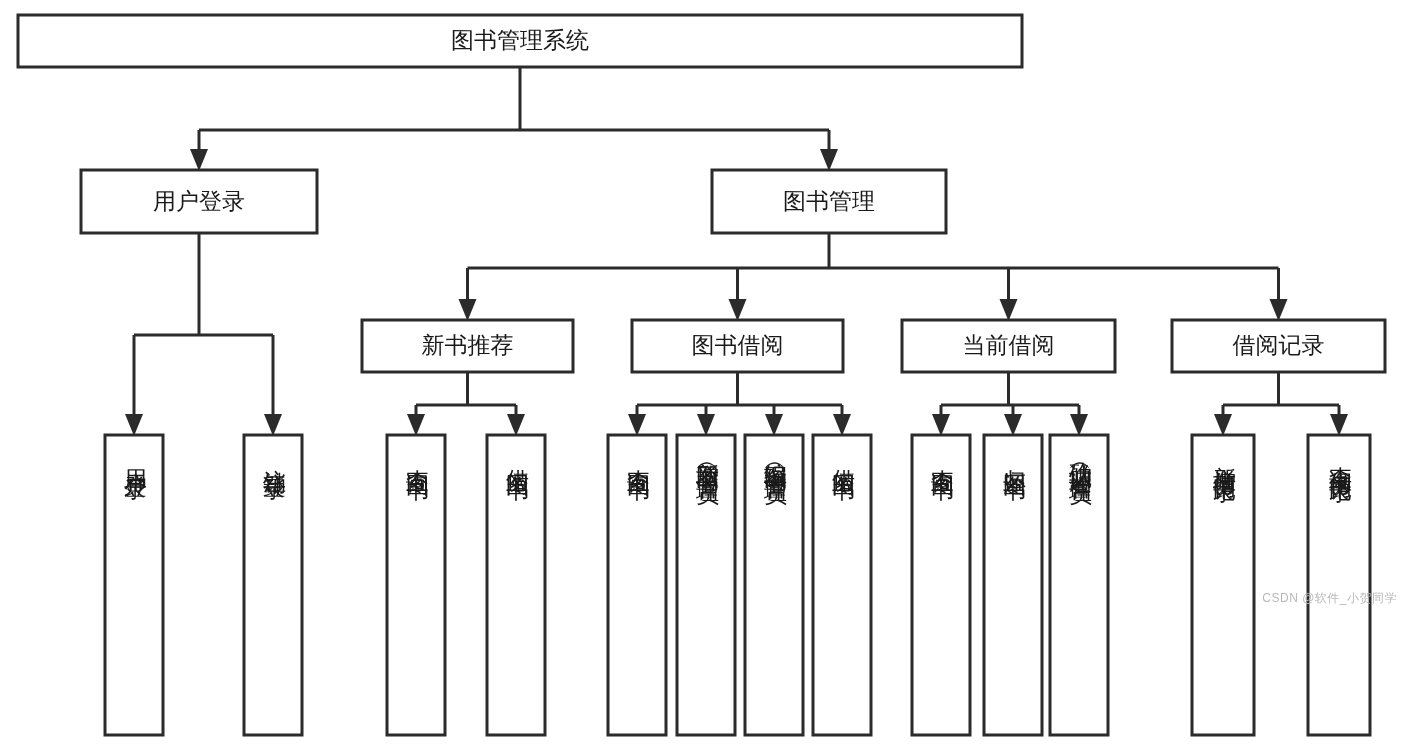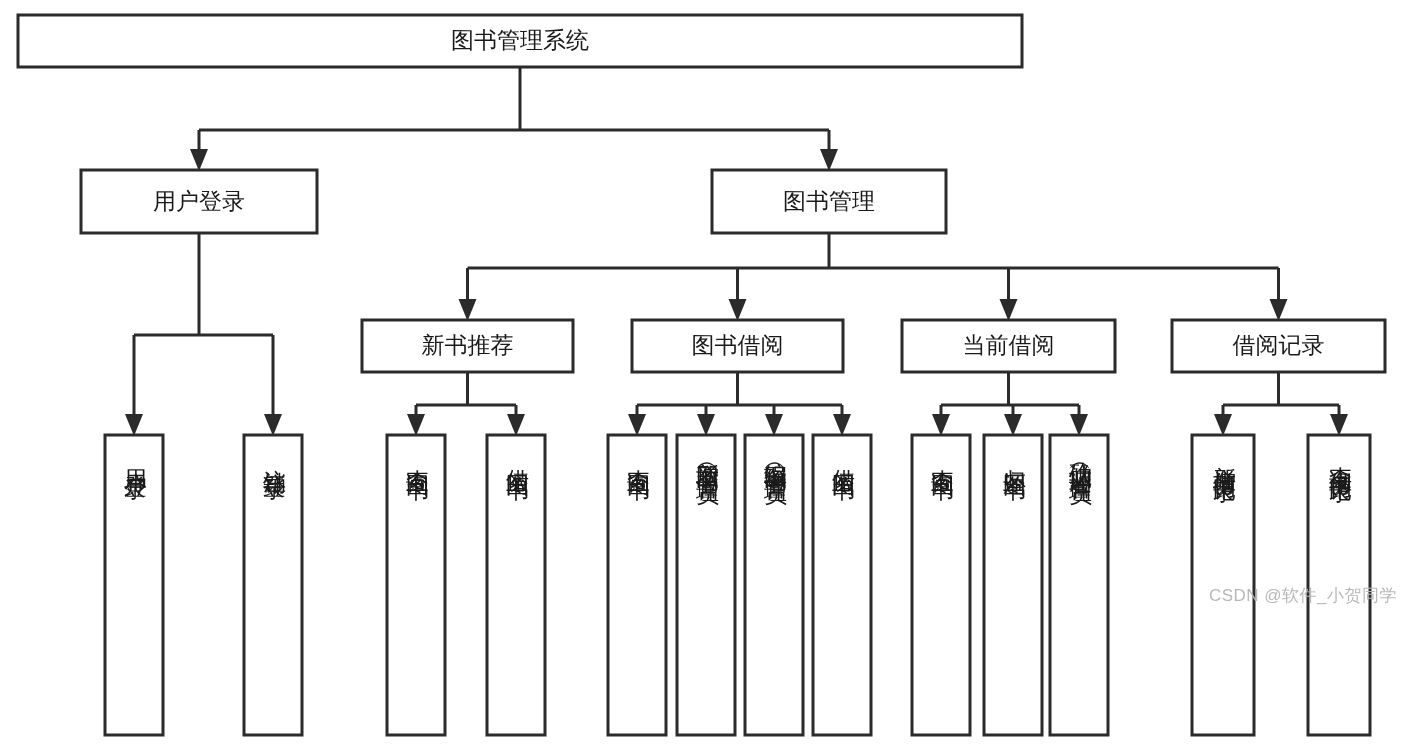--- a/index.html
+++ b/index.html
@@ -55,21 +55,21 @@
     dominant-baseline: middle;
     writing-mode: vertical-rl;
     text-orientation: upright;
     letter-spacing: 3px;
   }
   .watermark {
     position: absolute;
     right: 8px;
     bottom: 6px;
     font-family: "Liberation Sans", "DejaVu Sans", sans-serif;
-    font-size: 17px;
+    font-size: 12px;
     color: #b8b8b8;
     letter-spacing: 0.5px;
     white-space: nowrap;
     user-select: none;
   }
 </style>
 </head>
 <body>
 
 <div id="diagram-root">

